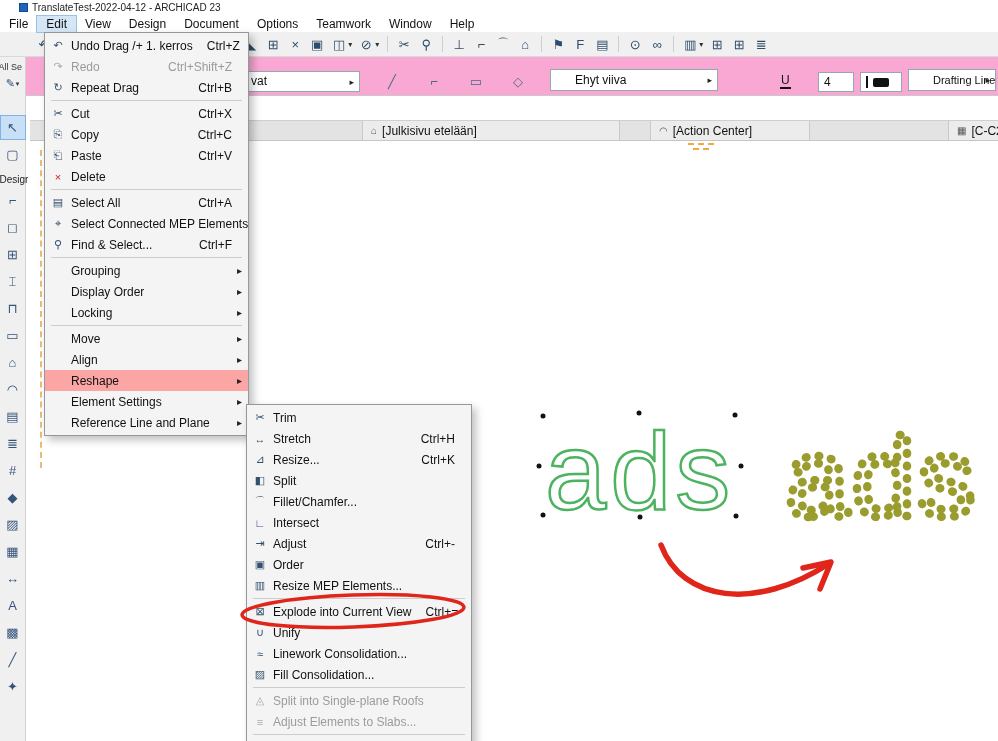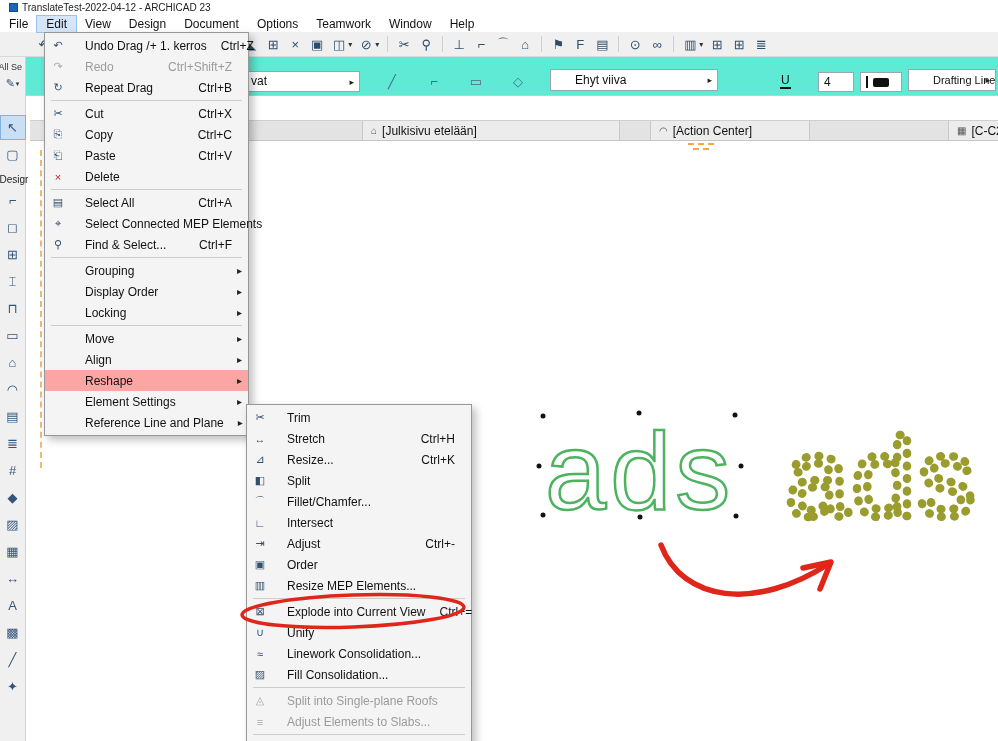--- a/index.html
+++ b/index.html
@@ -1,32 +1,32 @@
 <!DOCTYPE html>
 <html><head>
 <meta charset="utf-8">
 <style>
   *{box-sizing:border-box;margin:0;padding:0}
   html,body{width:998px;height:741px;overflow:hidden}
   body{position:relative;font-family:"Liberation Sans",sans-serif;background:#fff;color:#111}
 
-  .titlebar{position:absolute;left:0;top:0;width:100%;height:15px;background:#fff;display:flex;align-items:center;gap:4px;padding-left:9px;font-size:10px;color:#222;z-index:6}
+  .titlebar{position:absolute;left:0;top:0;width:100%;height:15px;background:#fff;display:flex;align-items:center;gap:4px;padding-left:19px;font-size:10px;color:#222;z-index:6}
   .app-icon{width:9px;height:9px;background:#1b66b5;border:1px solid #0d4d92;flex:none}
 
   .menubar{position:absolute;top:15px;left:0;width:100%;height:17px;background:#fff;display:flex;align-items:flex-end;font-size:12px;z-index:6}
   .mb-item{padding:1px 9px;white-space:nowrap}
   .mb-item.active{background:#d5e7f7;outline:1px solid #9ac1e8}
 
   .toolbar1{position:absolute;top:32px;left:0;width:100%;height:25px;background:#f0f0f0;border-bottom:1px solid #d9d9d9;display:flex;align-items:center;gap:2px;padding-left:34px;z-index:5;color:#2e4d6b;font-size:13px;overflow:hidden}
   .tb-btn{display:inline-flex;align-items:center;height:20px;padding:0 2px;flex:none}
   .tb-btn .ic{min-width:16px;text-align:center}
   .tb-btn.has-caret::after{content:"▾";font-size:8px;color:#333;margin-left:1px}
   .tb-sep{display:inline-block;width:1px;height:16px;background:#cfcfcf;margin:0 4px;flex:none}
 
-  .toolbar2{position:absolute;top:57px;left:0;width:100%;height:39px;background:#5eead4;border-bottom:1px solid #c9c9c9;z-index:5}
+  .toolbar2{position:absolute;top:57px;left:0;width:100%;height:39px;background:#f9a8d4;border-bottom:1px solid #c9c9c9;z-index:5}
   .combo{position:absolute;background:#fff;border:1px solid #98a6b3;font-size:12px}
   .combo::after{content:"▸";position:absolute;right:5px;top:50%;transform:translateY(-50%);font-size:9px;color:#222}
   .fav-combo{left:58px;top:14px;width:302px;height:21px}
   .fav-text{position:absolute;left:192px;top:2px}
   .combo-text{display:block;padding-left:24px;line-height:20px;overflow:hidden;white-space:nowrap}
   .geo-list{position:absolute;left:378px;top:13px;display:flex;gap:14px}
   .geo-btn{width:28px;height:22px;display:flex;align-items:center;justify-content:center;color:#4a6a8a;font-size:13px;border:1px solid transparent}
   .line-combo{left:550px;top:12px;width:168px;height:22px}
   .lw-btn{position:absolute;left:780px;top:16px;font-size:12px;color:#111}
   .lw-btn .ic{border-bottom:2px solid #111;padding:0 1px}
@@ -56,21 +56,21 @@
   .dash2{position:absolute;left:693px;top:148px;width:16px;border-top:2px dashed #f2a93e;z-index:4}
   .vdash{position:absolute;left:40px;top:150px;height:318px;border-left:2px dashed #e8bd7a;z-index:3}
 
   .handle{position:absolute;width:5px;height:5px;background:#111;border-radius:50%;transform:translate(-50%,-50%);z-index:3}
 
   .menu-popup{position:absolute;background:#f4f4f4;border:1px solid #979797;box-shadow:4px 4px 8px rgba(0,0,0,.25);padding:2px 0;z-index:40;font-size:12px;color:#111}
   .edit-menu{left:44px;top:32px;width:205px}
   .reshape-menu{left:246px;top:404px;width:226px;z-index:41;padding-bottom:10px}
   .menu-item{display:flex;align-items:center;height:21px;padding:0 6px 0 4px}
   .mi-icon{width:18px;text-align:center;font-size:11px;color:#35506e;flex:none;overflow:hidden}
-  .mi-label{margin-left:18px;white-space:nowrap}
+  .mi-label{margin-left:4px;white-space:nowrap}
   .mi-shortcut{margin-left:auto;padding-left:14px;white-space:nowrap}
   .mi-arrow{width:10px;text-align:right;font-size:10px;color:#222}
   .menu-item.has-sub .mi-arrow::before{content:"▸"}
   .menu-item.highlighted{background:#fca5a5}
   .menu-item.disabled{color:#9b9b9b}
   .menu-item.disabled .mi-icon{color:#a8a8a8}
   .menu-sep{display:block;height:1px;background:#cdcdcd;margin:2px 6px}
 
   .art{position:absolute;left:0;top:0;z-index:2;pointer-events:none}
   .overlay{position:absolute;left:0;top:0;z-index:60;pointer-events:none}

